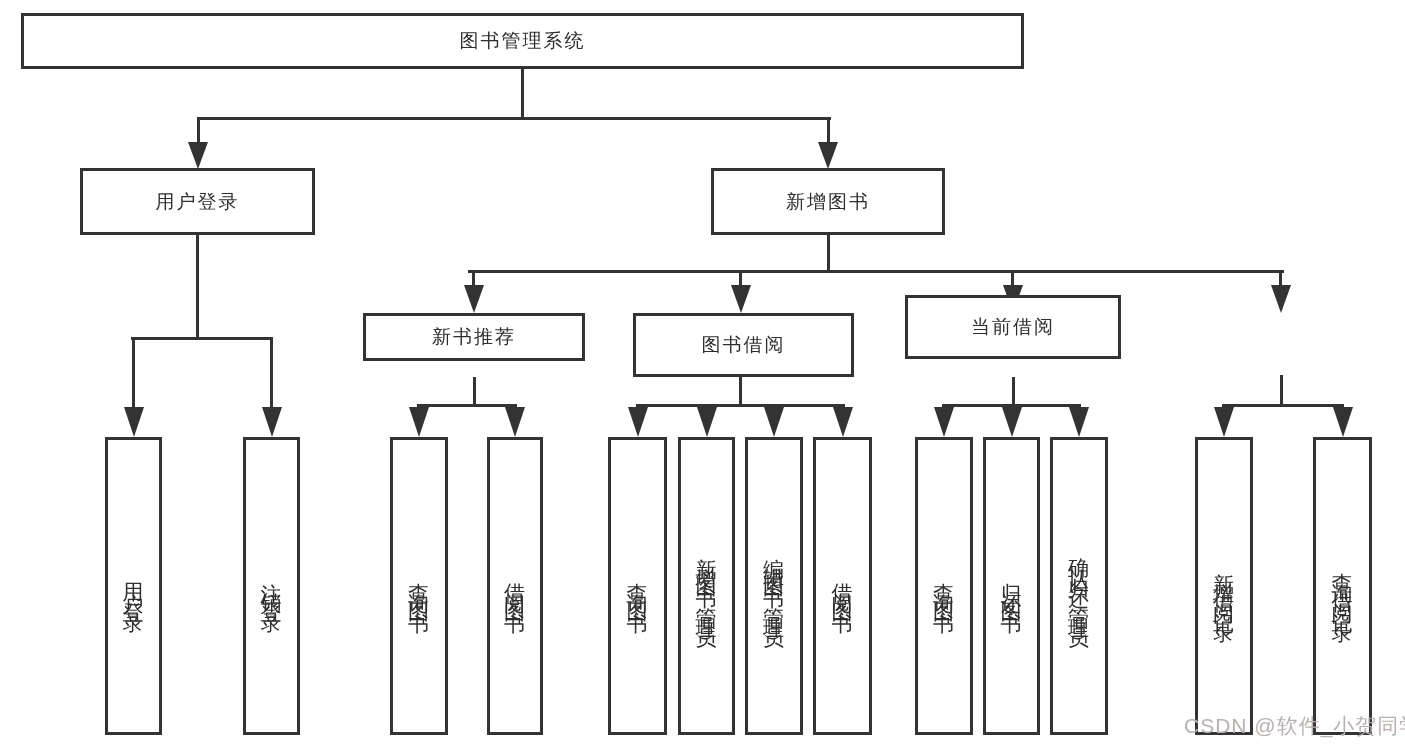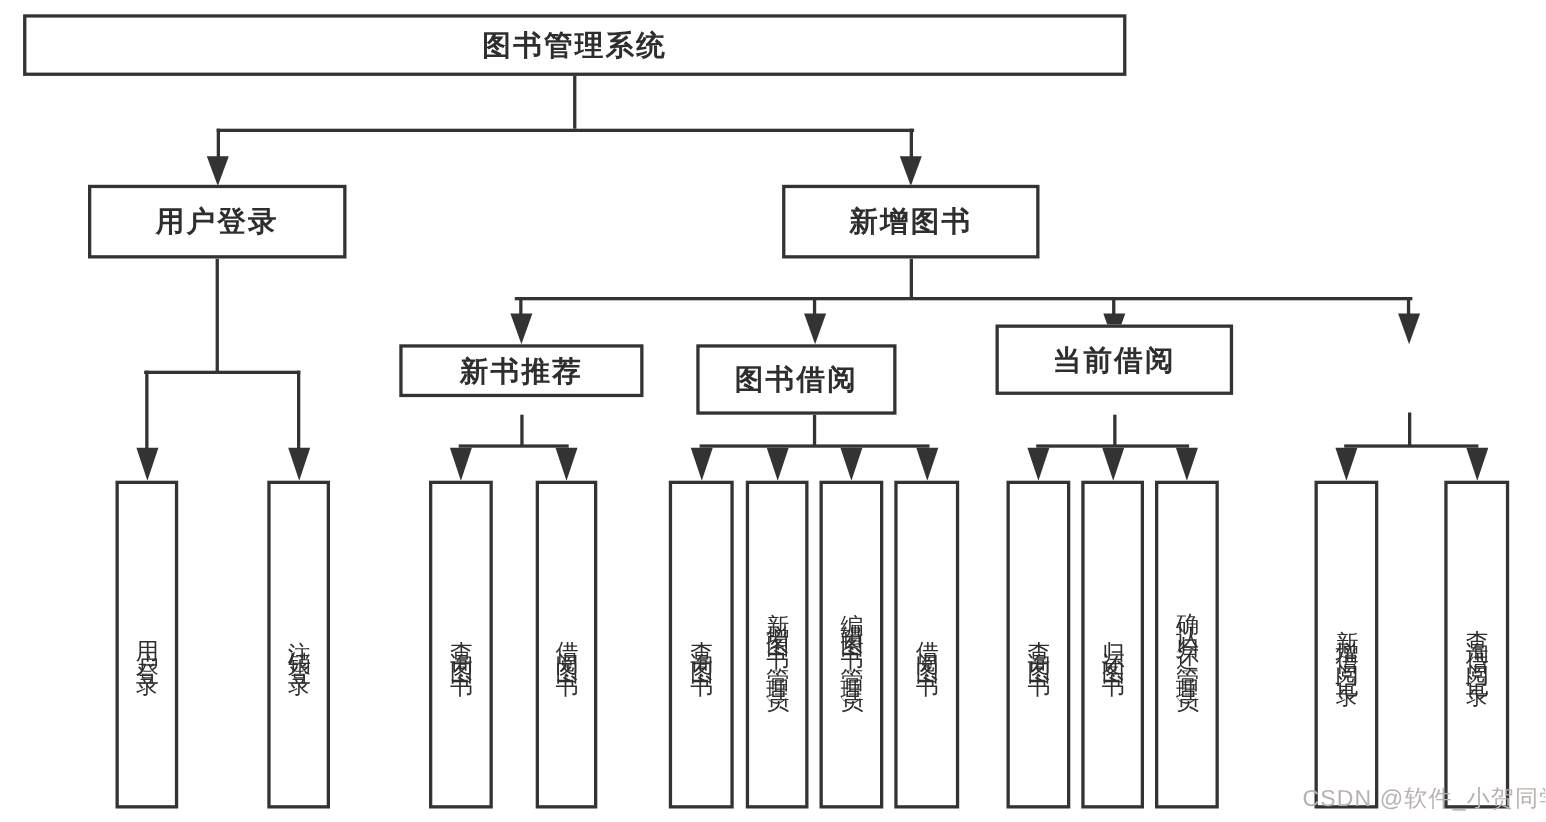--- a/index.html
+++ b/index.html
@@ -4,21 +4,21 @@
 <style>
   html,body{margin:0;padding:0;background:#fff;}
   #stage{
     position:relative;width:1405px;height:747px;background:#ffffff;overflow:hidden;
     font-family:"Liberation Sans","DejaVu Sans",sans-serif;
   }
   .box{
     position:absolute;background:#ffffff;border:3px solid #333333;box-sizing:border-box;
     display:flex;align-items:center;justify-content:center;color:#2e2e2e;z-index:2;
   }
-  .box.h span{font-size:26px;letter-spacing:2px;white-space:nowrap;font-weight:bold;}
+  .box.h span{font-size:19px;letter-spacing:2px;white-space:nowrap;}
   .box.v span{
     writing-mode:vertical-rl;text-orientation:mixed;font-size:21px;
     letter-spacing:10px;line-height:1.0;white-space:nowrap;
   }
   .ln{position:absolute;background:#333333;z-index:1;}
   .ar{
     position:absolute;width:0;height:0;z-index:1;
     border-left:10px solid transparent;border-right:10px solid transparent;
     border-top:30px solid #333333;
   }
@@ -39,21 +39,21 @@
   <div class="box h" style="left:80px;top:168px;width:235px;height:67px">
     <span>用户登录</span>
   </div>
   <div class="box h" style="left:711px;top:168px;width:234px;height:67px">
     <span>新增图书</span>
   </div>
 
   <div class="box h" style="left:363px;top:313px;width:222px;height:48px">
     <span>新书推荐</span>
   </div>
-  <div class="box h" style="left:633px;top:313px;width:182px;height:64px">
+  <div class="box h" style="left:633px;top:313px;width:221px;height:64px">
     <span>图书借阅</span>
   </div>
   <div class="box h" style="left:905px;top:295px;width:216px;height:64px">
     <span>当前借阅</span>
   </div>
 
   <div class="box v" style="left:105px;top:437px;width:57px;height:298px">
     <span>用户登录</span>
   </div>
   <div class="box v" style="left:243px;top:437px;width:57px;height:298px">

